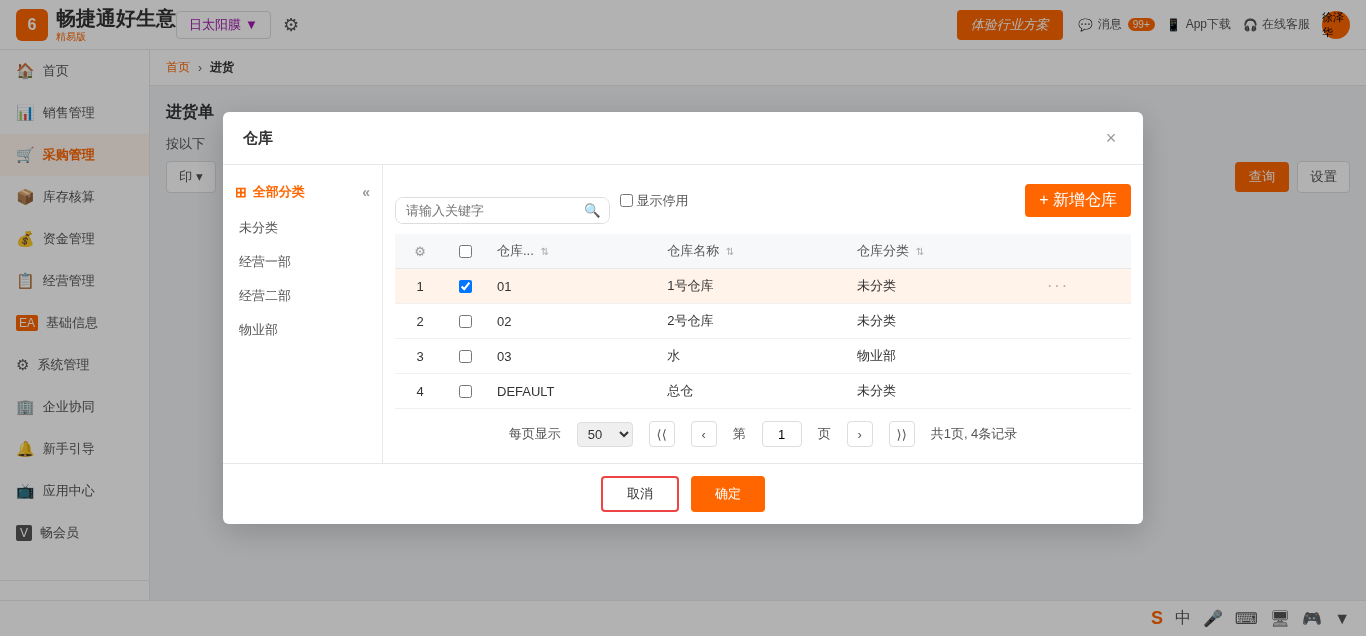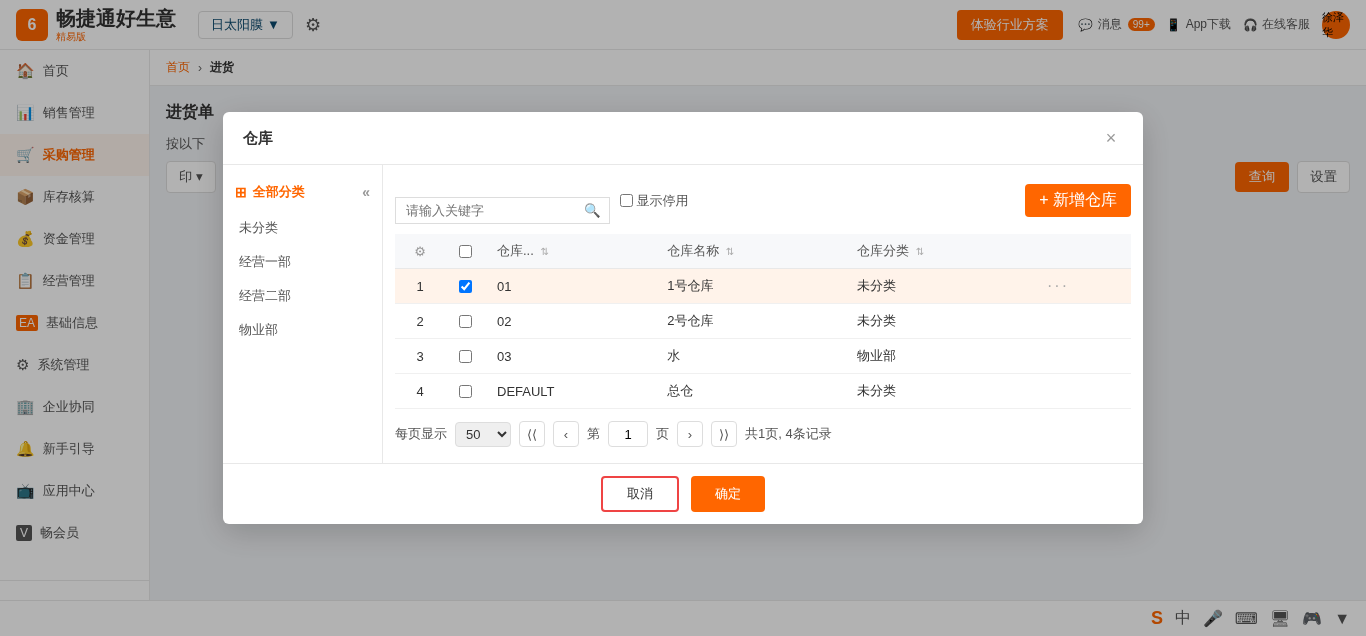--- a/index.html
+++ b/index.html
@@ -27,29 +27,29 @@
       background: #f60;
       border-radius: 6px;
       display: flex; align-items: center; justify-content: center;
       color: #fff; font-weight: bold; font-size: 16px;
     }
     .logo-text { font-size: 20px; color: #333; font-weight: bold; line-height: 1.2; }
     .logo-sub { font-size: 10px; color: #f60; }
     .store-selector {
       display: flex; align-items: center; gap: 4px;
       padding: 4px 12px; border: 1px solid #ddd; border-radius: 4px;
-      cursor: pointer; margin-left: 22px; color: #0c4a6e;
+      cursor: pointer; margin-left: 0; color: #a21caf;
     }
     .header-actions {
       margin-left: auto;
       display: flex; align-items: center; gap: 16px;
     }
     .btn-trial {
       background: #f60; color: #fff; border: none;
-      padding: 6px 14px; border-radius: 4px; cursor: pointer; font-size: 13px;
+      padding: 6px 14px; border-radius: 4px; cursor: pointer; font-size: 13px; font-style: italic;
     }
     .header-icon-group {
       display: flex; align-items: center; gap: 12px; color: #555;
     }
     .header-icon-item {
       display: flex; align-items: center; gap: 4px; cursor: pointer; font-size: 12px;
     }
     .badge {
       background: #f60; color: #fff; border-radius: 8px;
       padding: 1px 5px; font-size: 10px; margin-left: 2px;
@@ -185,21 +185,21 @@
       flex: 1;
       display: flex;
       flex-direction: column;
       padding: 12px;
     }
     .table-toolbar {
       display: flex; align-items: center; gap: 10px; margin-bottom: 10px;
     }
     .search-box {
       display: flex; align-items: center;
-      border: 1px solid #ddd; border-radius: 0;
+      border: 1px solid #ddd; border-radius: 8px;
       overflow: hidden; background: #fff; margin-top: 20px;
     }
     .search-input {
       border: none; outline: none; padding: 5px 10px;
       font-size: 13px; width: 180px;
     }
     .search-btn {
       background: #fff; border: none; padding: 5px 8px;
       cursor: pointer; color: #999;
     }
@@ -239,23 +239,23 @@
     .col-settings { width: 50px; text-align: center; }
 
     .checkbox-cell {
       display: flex; align-items: center; justify-content: center;
     }
 
     .sort-icon { font-size: 10px; color: #aaa; margin-left: 3px; }
 
     
     .pagination-bar {
-      display: flex; align-items: center; justify-content: flex-start;
+      display: flex; align-items: center; justify-content: center;
       padding: 12px 0 4px;
-      gap: 8px; font-size: 13px; color: #555;
+      gap: 16px; font-size: 13px; color: #555;
     }
     .page-size-select {
       border: 1px solid #ddd; border-radius: 4px;
       padding: 3px 6px; font-size: 13px;
       color: #333;
     }
     .page-btn {
       width: 26px; height: 26px;
       border: 1px solid #ddd; border-radius: 4px;
       background: #fff; cursor: pointer;

